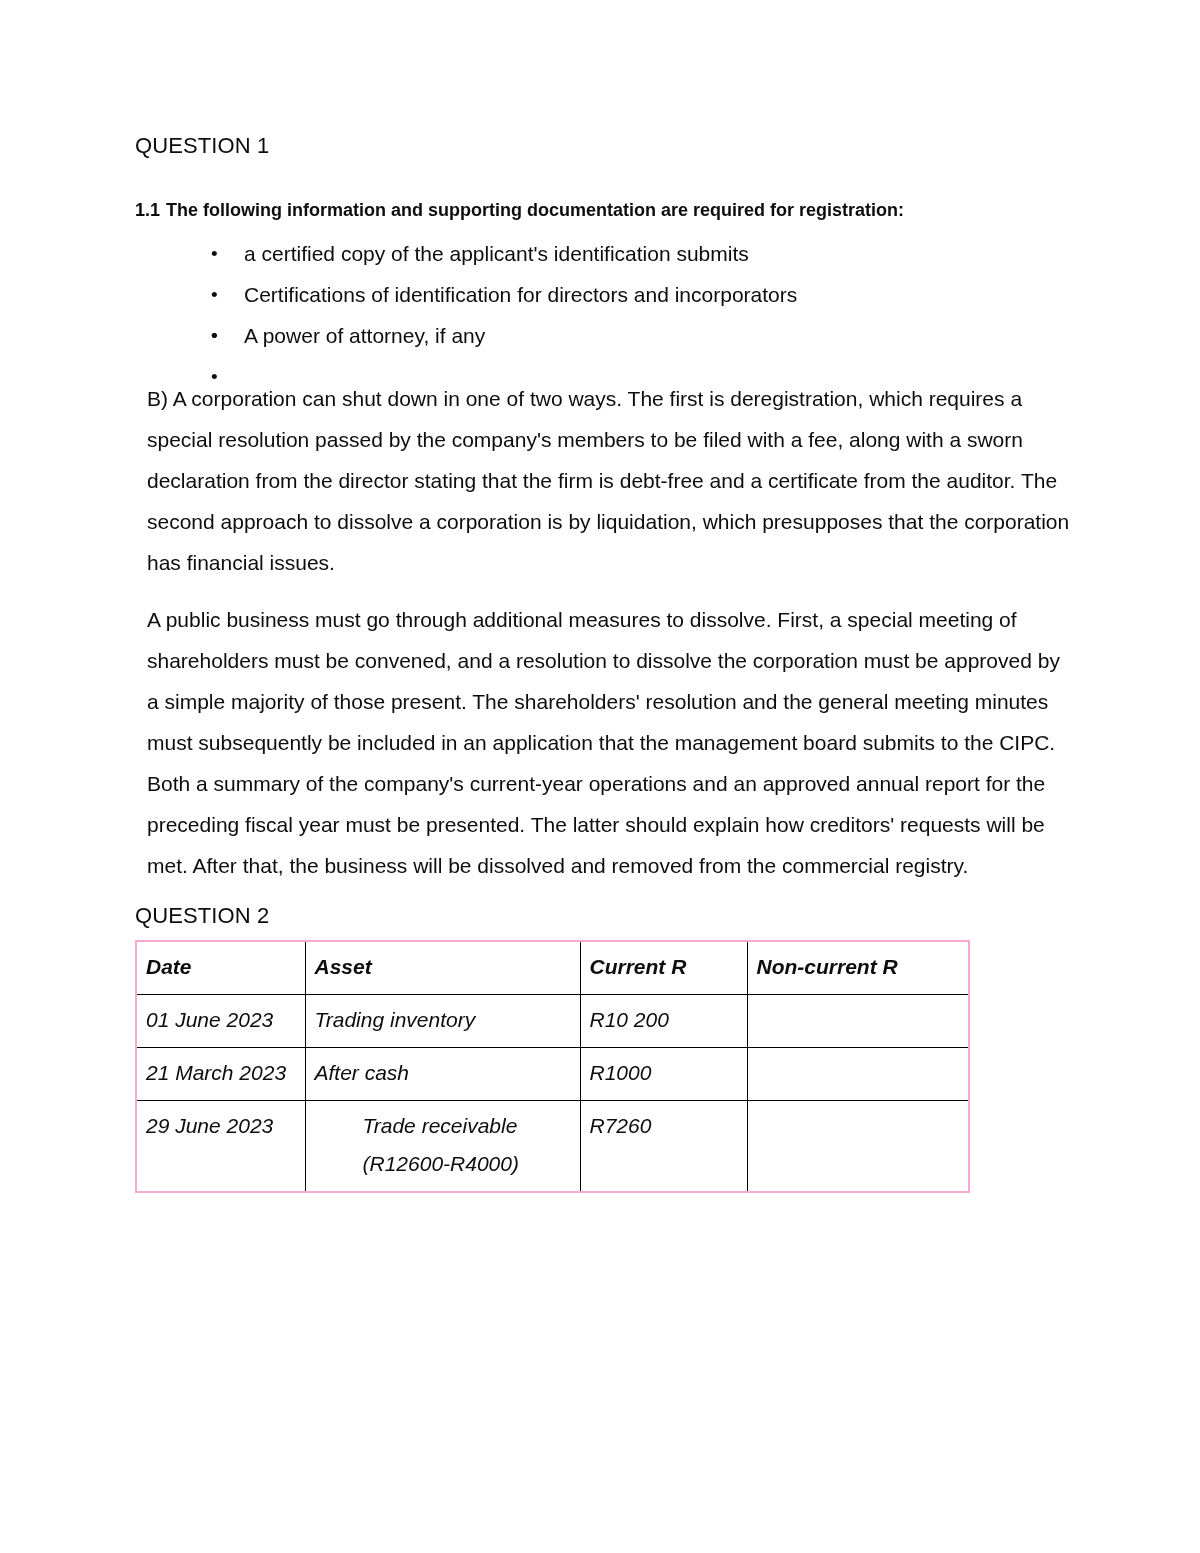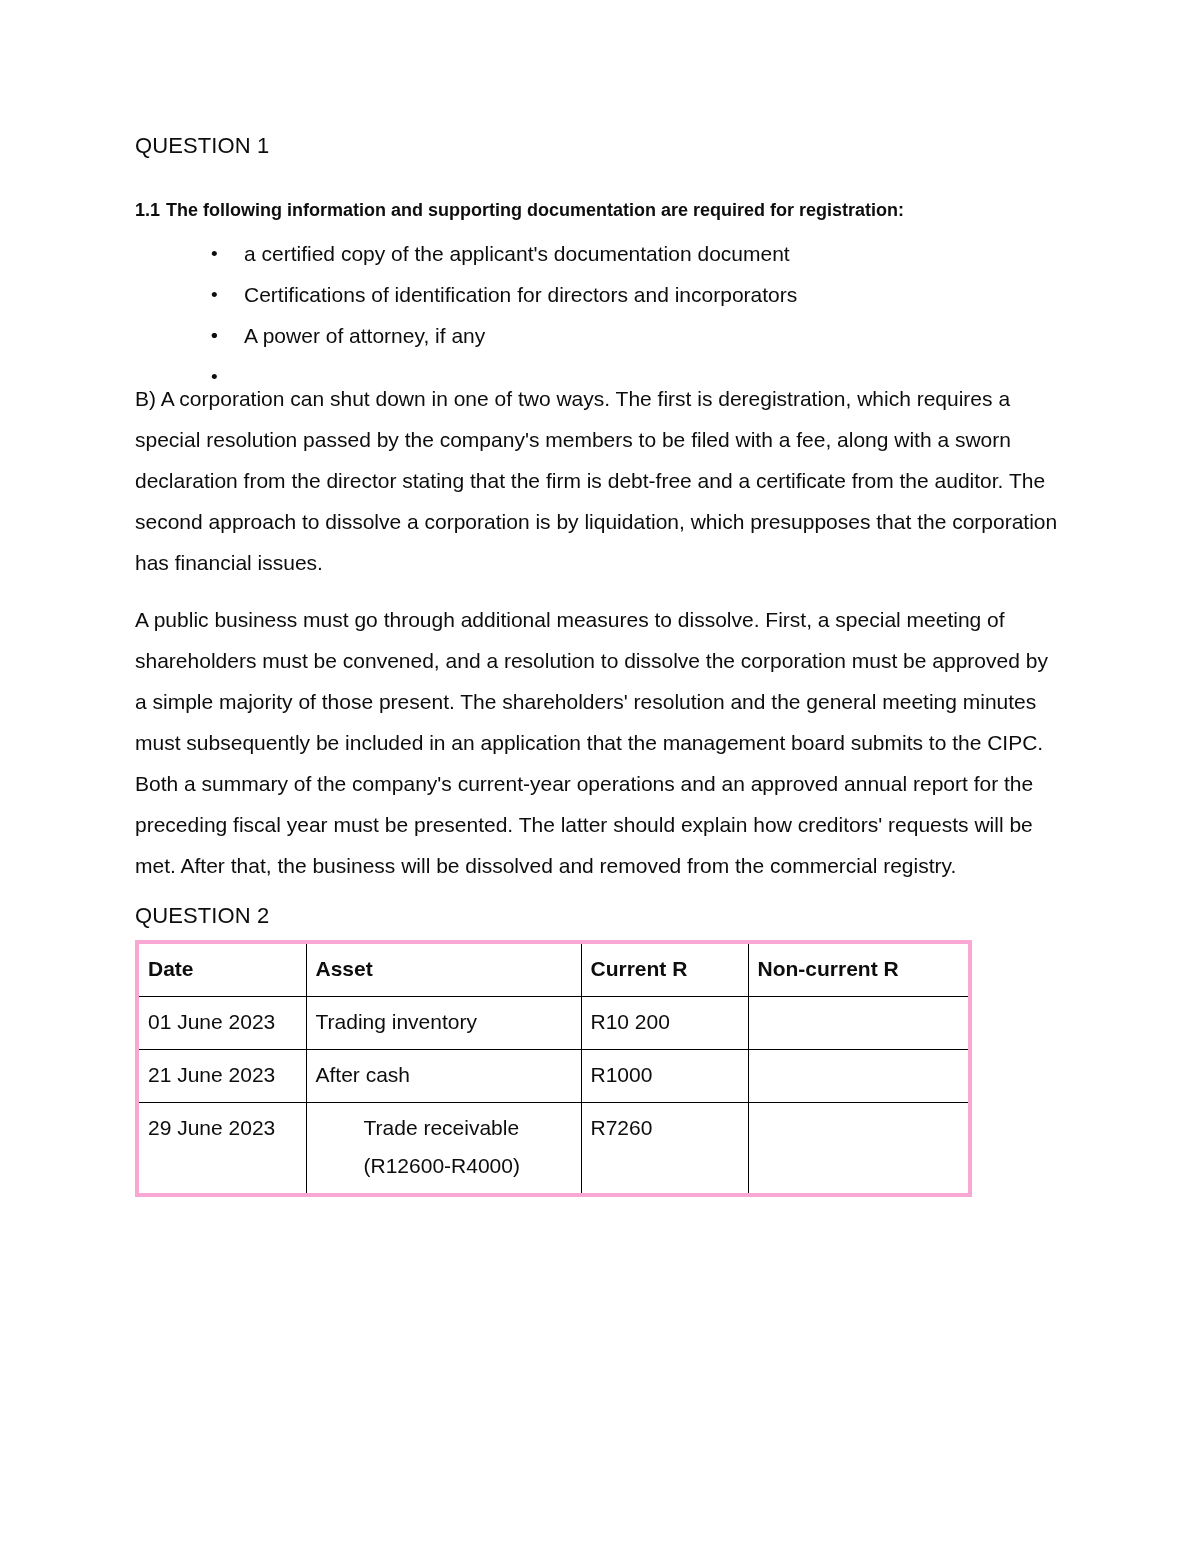--- a/index.html
+++ b/index.html
@@ -78,32 +78,33 @@
     left: 76px;
     top: 0;
     font-size: 19px;
     line-height: 41px;
   }
 
   
   p.body-par {
     font-size: 21px;
     line-height: 41px;
-    margin: 0 0 16px 0;
+    margin: 0 0 16px 12px;
     text-align: left;
     width: 925px;
   }
 
   
   table.asset-table {
     border-collapse: collapse;
     width: 833px;
     table-layout: fixed;
     margin: 0;
-    border: 4px solid #f9a8d4;
+    border: 2px solid #f9a8d4;
+    font-style: italic;
   }
   table.asset-table col.c-date  { width: 169px; }
   table.asset-table col.c-asset { width: 275px; }
   table.asset-table col.c-cur   { width: 167px; }
   table.asset-table col.c-non   { width: 222px; }
 
   table.asset-table th,
   table.asset-table td {
     border: 1.5px solid #000000;
     padding: 6px 9px 8px 9px;
@@ -132,21 +133,21 @@
 
     <h1 class="q-heading">QUESTION 1</h1>
 
     <div class="intro-line">
       <span class="num">1.1</span><span>The following information and supporting documentation are required for registration:</span>
     </div>
 
     <ul class="bullets">
       <li>
         <span class="marker">•</span>
-        <span>a certified copy of the applicant's documentation document</span>
+        <span>a certified copy of the applicant's identification submits</span>
       </li>
       <li>
         <span class="marker">•</span>
         <span>Certifications of identification for directors and incorporators</span>
       </li>
       <li>
         <span class="marker">•</span>
       </li>
       <li>
         <span class="marker">•</span>
@@ -179,21 +180,21 @@
         </tr>
       </thead>
       <tbody>
         <tr>
           <td>01 June 2023</td>
           <td>Trading inventory</td>
           <td>R10 200</td>
           <td></td>
         </tr>
         <tr>
-          <td>21 June 2023</td>
+          <td>21 March 2023</td>
           <td>After cash</td>
           <td>R1000</td>
           <td></td>
         </tr>
         <tr>
           <td class="tall">29 June 2023</td>
           <td class="tall">
             <span class="sub-line">Trade receivable</span>
             <span class="sub-line">(R12600-R4000)</span>
           </td>

